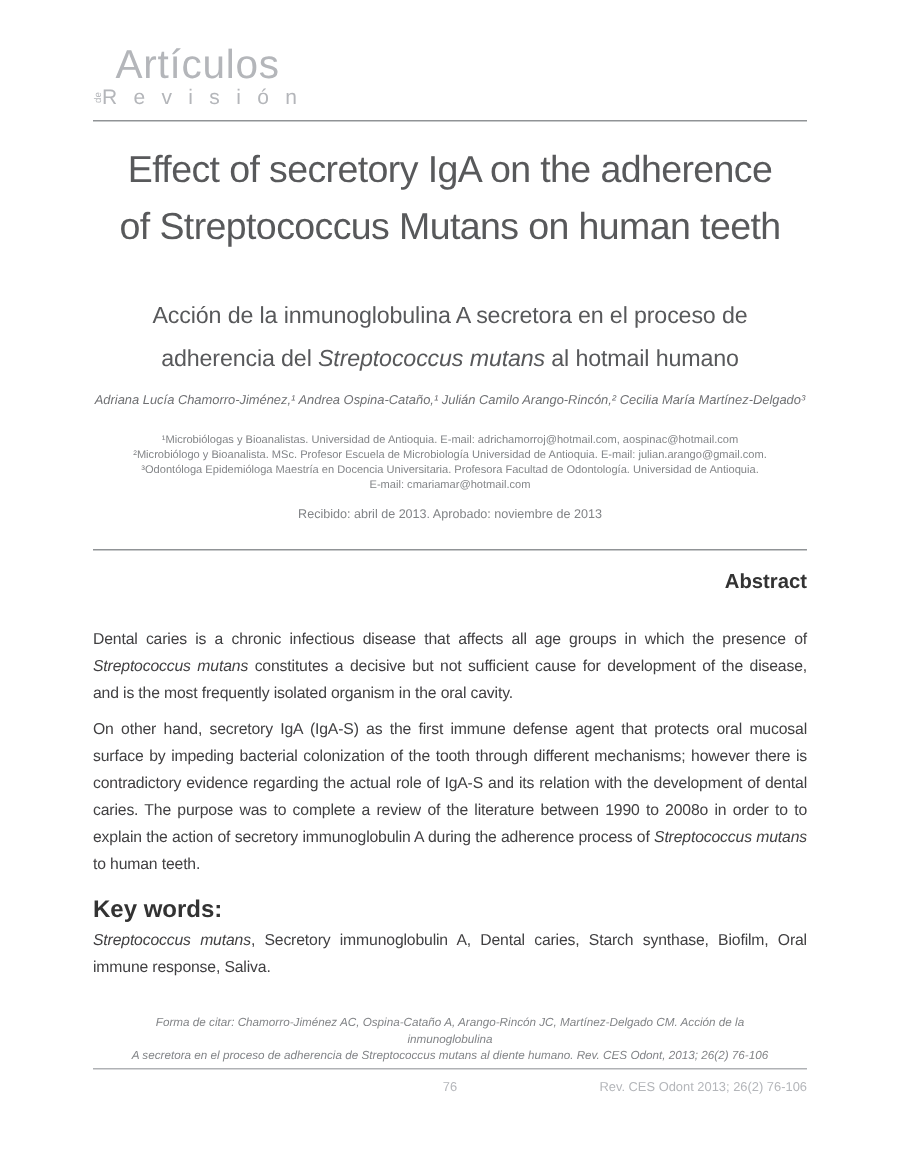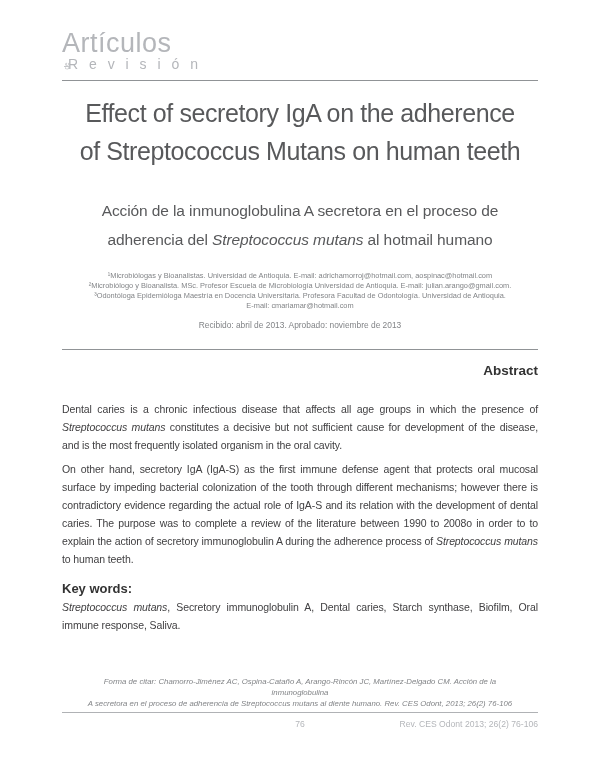--- a/index.html
+++ b/index.html
@@ -17,21 +17,21 @@
   
   .header-row{
     display:flex;justify-content:space-between;align-items:flex-end;
     padding-top:30px;padding-bottom:7px;
     border-bottom:1px solid var(--rule_dark,#909396);
   }
   .journal-info{
     font-size:8px;line-height:11px;color:var(--muted_light,#b4b6ba);
     padding-bottom:3px;
   }
-  .section-label{text-align:left;color:var(--muted_light,#b4b7bc);}
+  .section-label{text-align:center;color:var(--muted_light,#b4b7bc);}
   .articulos{font-size:27px;line-height:26px;letter-spacing:.5px;}
   .revision-row{font-size:14px;letter-spacing:3.5px;line-height:16px;white-space:nowrap;}
   .de{
     display:inline-block;transform:rotate(-90deg);
     font-size:6.5px;letter-spacing:0;width:9px;margin-right:-3px;
     vertical-align:middle;
   }
   
   .title-en{
     margin-top:13px;text-align:center;
@@ -62,21 +62,21 @@
     font-size:13.5px;font-weight:bold;color:var(--heading_text,#333333);
   }
   .body-par{
     margin-top:22px;
     font-size:10.5px;line-height:18px;letter-spacing:-.1px;
     text-align:justify;color:var(--body_text,#414042);
   }
   .body-par.second{margin-top:6px;}
   .kw-heading{
     margin-top:13px;
-    font-size:13px;font-weight:bold;color:var(--heading_text,#333333);
+    font-size:16px;font-weight:bold;color:var(--heading_text,#333333);
   }
   .kw-body{margin-top:2px;}
   i{font-style:italic;}
   
   .citation{
     position:absolute;left:80px;width:440px;top:676px;
     text-align:center;font-style:italic;
     font-size:7.8px;line-height:11px;color:var(--muted_mid,#87898c);
   }
   .footer-rule{
@@ -108,20 +108,21 @@
     <div class="title-en">
       <div>Effect of secretory IgA on the adherence</div>
       <div>of Streptococcus Mutans on human teeth</div>
     </div>
 
     <div class="title-es">
       <div><span>Acción de la inmunoglobulina A secretora en el proceso de</span></div>
       <div><span>adherencia del </span><i>Streptococcus mutans</i><span> al hotmail humano</span></div>
     </div>
 
+    <div class="authors">Adriana Lucía Chamorro-Jiménez,¹ Andrea Ospina-Cataño,¹ Julián Camilo Arango-Rincón,² Cecilia María Martínez-Delgado³</div>
 
     <div class="affiliations">
       <div>¹Microbiólogas y Bioanalistas. Universidad de Antioquia. E-mail: adrichamorroj@hotmail.com, aospinac@hotmail.com</div>
       <div>²Microbiólogo y Bioanalista. MSc. Profesor Escuela de Microbiología Universidad de Antioquia. E-mail: julian.arango@gmail.com.</div>
       <div>³Odontóloga Epidemióloga Maestría en Docencia Universitaria. Profesora Facultad de Odontología. Universidad de Antioquia.</div>
       <div>E-mail: cmariamar@hotmail.com</div>
     </div>
 
     <div class="received">Recibido: abril de 2013. Aprobado: noviembre de 2013</div>
 

